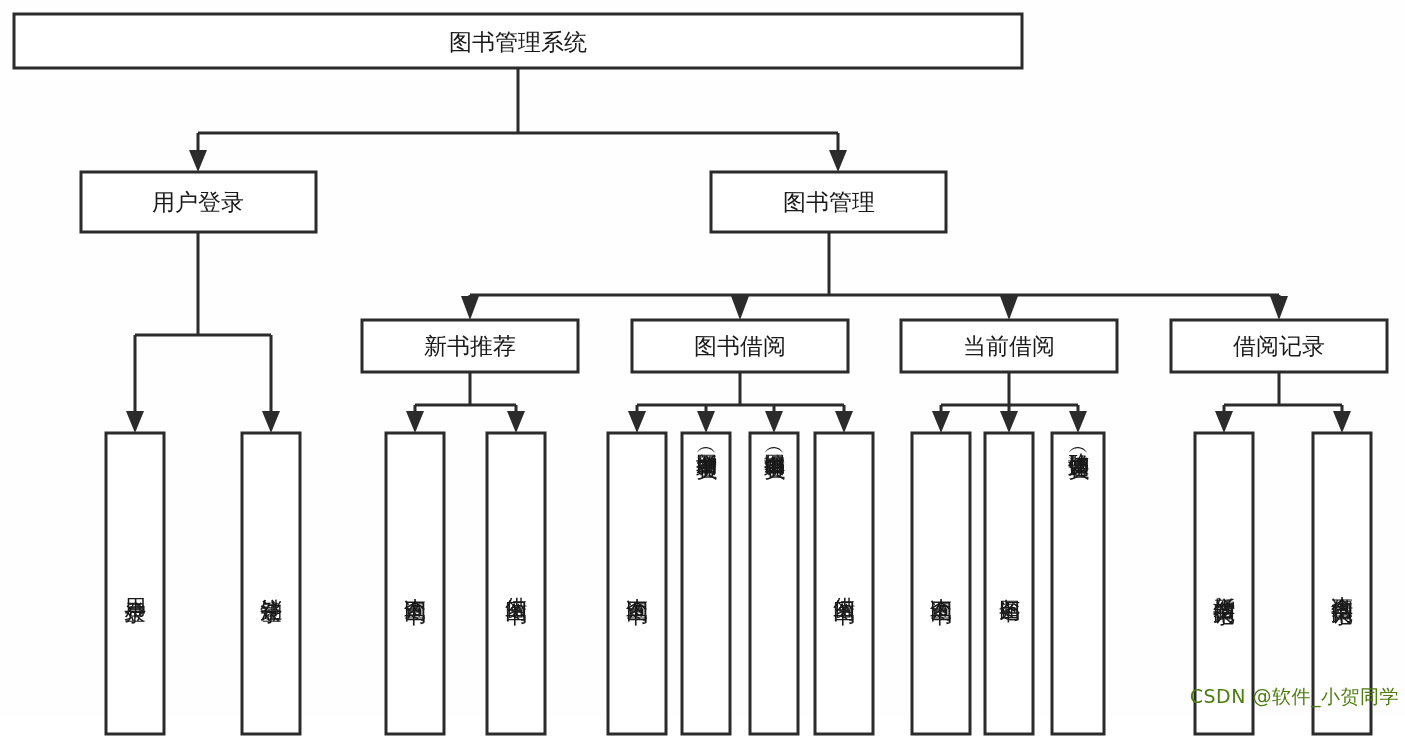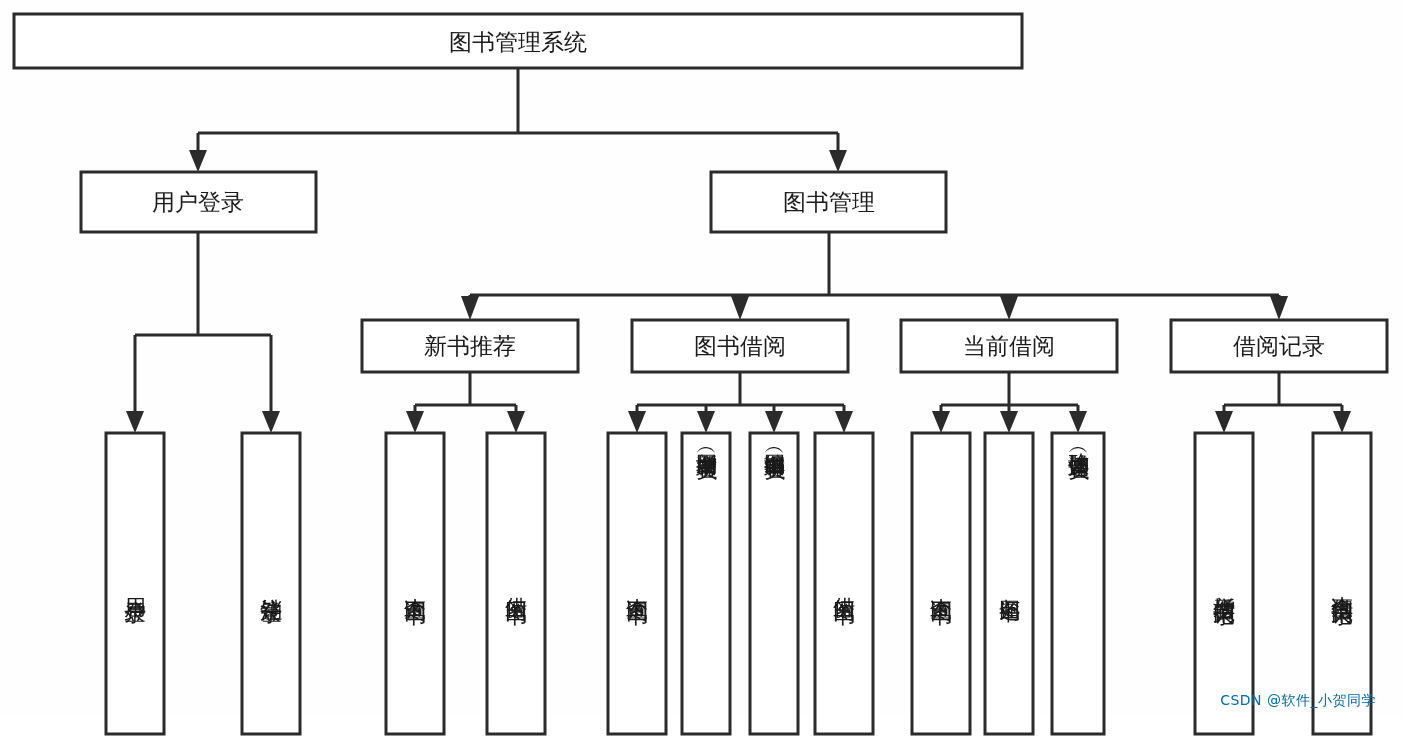--- a/index.html
+++ b/index.html
@@ -61,25 +61,25 @@
     text-orientation: upright;
     font-family: "DejaVu Sans", "Liberation Sans", sans-serif;
     font-size: 22px;
     line-height: 1.12;
     letter-spacing: 2px;
     color: #1a1a1a;
     white-space: nowrap;
   }
   #watermark {
     position: absolute;
-    right: 29px;
+    right: 6px;
     bottom: 8px;
     font-family: "DejaVu Sans", "Liberation Sans", sans-serif;
-    font-size: 14px;
-    color: #0369a1;
+    font-size: 19px;
+    color: #4d7c0f;
     letter-spacing: 0.5px;
     white-space: nowrap;
   }
 </style>
 </head>
 <body>
 
 <div id="diagram-root">
 
   <svg id="flow" viewBox="0 0 1405 747">

